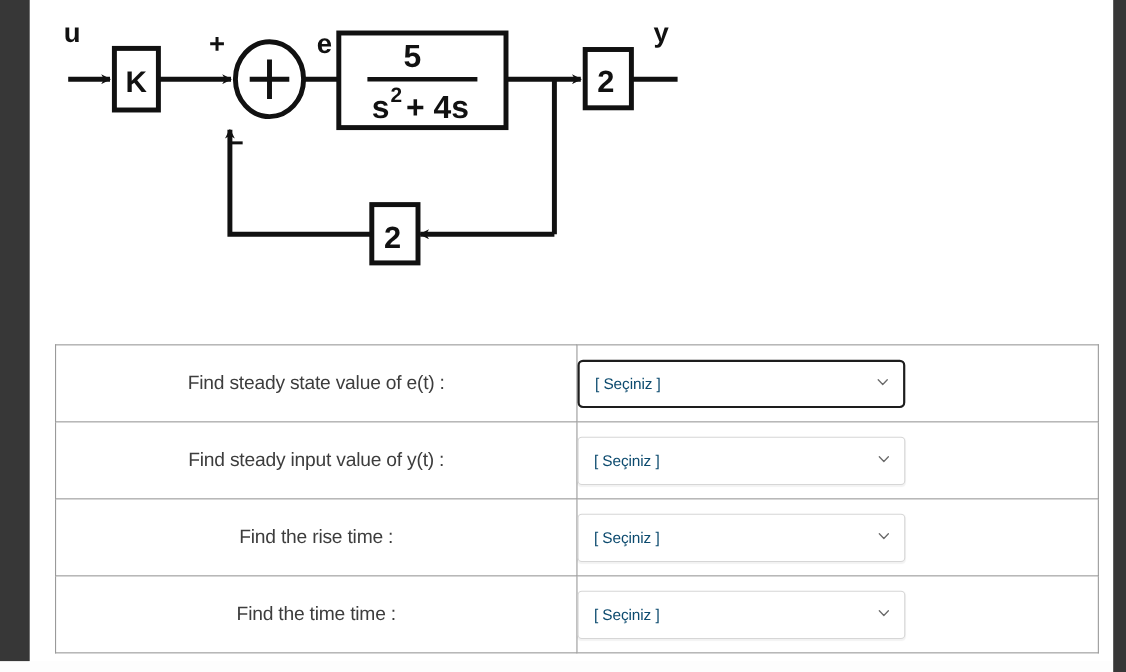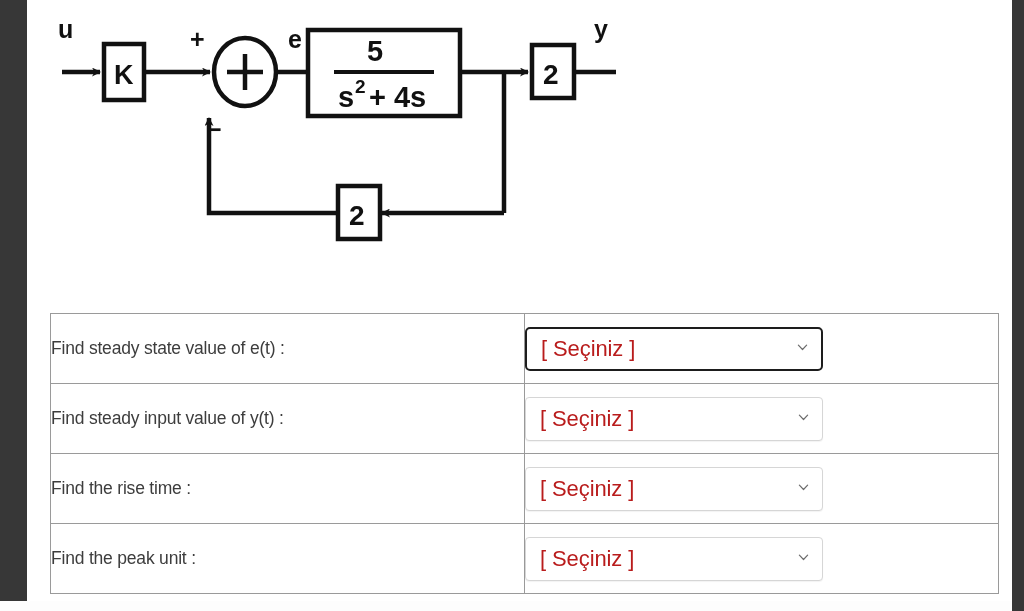--- a/index.html
+++ b/index.html
@@ -79,21 +79,21 @@
   }
   .qtable td {
     border: 1px solid #9a9a9a;
     padding: 0;
     vertical-align: middle;
     background: #ffffff;
   }
   .col-label { width: 474px; }
   .col-input { width: 474px; }
 
-  .qrow { height: 70px; }
+  .qrow { height: 70px; text-align: center; }
 
   .qlabel {
     padding-left: 10px;
     font-size: 17.5px;
     color: #3d3d3d;
     letter-spacing: -0.2px;
     white-space: nowrap;
   }
 
   .select-cell { padding-left: 3px; }
@@ -112,22 +112,22 @@
     box-shadow: 0 1px 1px rgba(0,0,0,0.05);
     cursor: pointer;
   }
   .sel.focused {
     border: 2px solid #1d1d1d;
     border-radius: 5px;
     box-shadow: none;
   }
   .sel-value {
     padding-left: 14px;
-    font-size: 22px;
-    color: #b91c1c;
+    font-size: 14px;
+    color: #0c4a6e;
     letter-spacing: -0.1px;
     pointer-events: none;
   }
   .sel-chevron {
     position: absolute;
     right: 13px;
     top: 50%;
     width: 11px;
     height: 11px;
     margin-top: -7px;
@@ -258,21 +258,21 @@
             <span class="sel-chevron">
               <svg viewBox="0 0 12 12" width="11" height="11">
                 <path d="M1.5 3.5 L6 8.2 L10.5 3.5" fill="none" stroke="#6b6b6b" stroke-width="1.3" stroke-linecap="round" stroke-linejoin="round"></path>
               </svg>
             </span>
           </div>
         </td>
       </tr>
 
       <tr class="qrow">
-        <td class="qlabel">Find the peak unit :</td>
+        <td class="qlabel">Find the time time :</td>
         <td class="select-cell">
           <div class="sel">
             <span class="sel-value">[ Seçiniz ]</span>
             <span class="sel-chevron">
               <svg viewBox="0 0 12 12" width="11" height="11">
                 <path d="M1.5 3.5 L6 8.2 L10.5 3.5" fill="none" stroke="#6b6b6b" stroke-width="1.3" stroke-linecap="round" stroke-linejoin="round"></path>
               </svg>
             </span>
           </div>
         </td>

